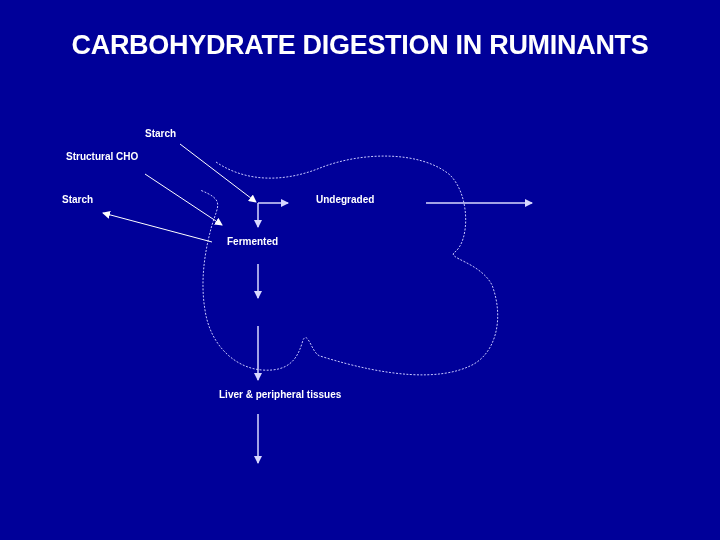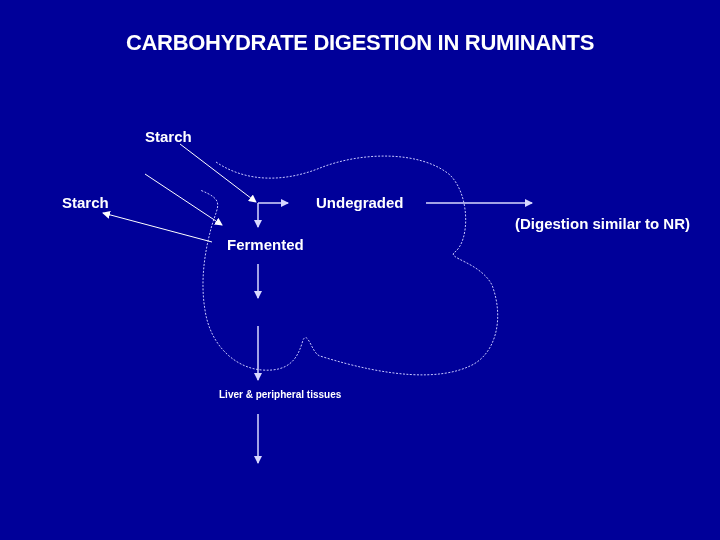--- a/index.html
+++ b/index.html
@@ -6,23 +6,23 @@
     body {
       width: 720px; height: 540px; overflow: hidden;
       background: #000099;
       font-family: "Liberation Sans", "DejaVu Sans", sans-serif;
       color: #ffffff;
       position: relative;
     }
     .slide { position: absolute; left: 0; top: 0; width: 720px; height: 540px; background: #000099; }
     .title {
       position: absolute; left: 0; top: 30px; width: 720px; text-align: center;
-      font-size: 22px; font-weight: bold; letter-spacing: -0.3px;
+      font-size: 27px; font-weight: bold; letter-spacing: -0.3px;
     }
-    .lbl { position: absolute; font-weight: bold; white-space: nowrap; font-size: 15px; }
+    .lbl { position: absolute; font-weight: bold; white-space: nowrap; font-size: 10px; }
     .lbl.sm { font-size: 10px; }
     svg.diagram { position: absolute; left: 0; top: 0; }
   </style>
 </head>
 <body>
 
 <div class="slide">
   <div class="title">CARBOHYDRATE DIGESTION IN RUMINANTS</div>
 
   <svg class="diagram" width="720" height="540" viewBox="0 0 720 540">
@@ -61,18 +61,18 @@
     <line x1="426" y1="203" x2="532" y2="203" stroke="#d8d8ff" stroke-width="1.5" marker-end="url(#ah2)"></line>
 
     <line x1="258" y1="264" x2="258" y2="298" stroke="#d8d8ff" stroke-width="1.5" marker-end="url(#ah2)"></line>
 
     <line x1="258" y1="326" x2="258" y2="380" stroke="#d8d8ff" stroke-width="1.5" marker-end="url(#ah2)"></line>
 
     <line x1="258" y1="414" x2="258" y2="463" stroke="#d8d8ff" stroke-width="1.5" marker-end="url(#ah2)"></line>
   </svg>
 
   <div class="lbl" style="left:145px; top:128px;">Starch</div>
+  <div class="lbl" style="left:66px; top:151px;">Structural CHO</div>
   <div class="lbl" style="left:62px; top:194px;">Starch</div>
   <div class="lbl" style="left:316px; top:194px;text-align:center;">Undegraded</div>
-  <div class="lbl" style="left:515px; top:215px;">(Digestion similar to NR)</div>
   <div class="lbl" style="left:215px; top:236px;margin-left:12px;">Fermented</div>
   <div class="lbl sm" style="left:219px; top:389px;">Liver &amp; peripheral tissues</div>
 </div>
 
 </body></html>

